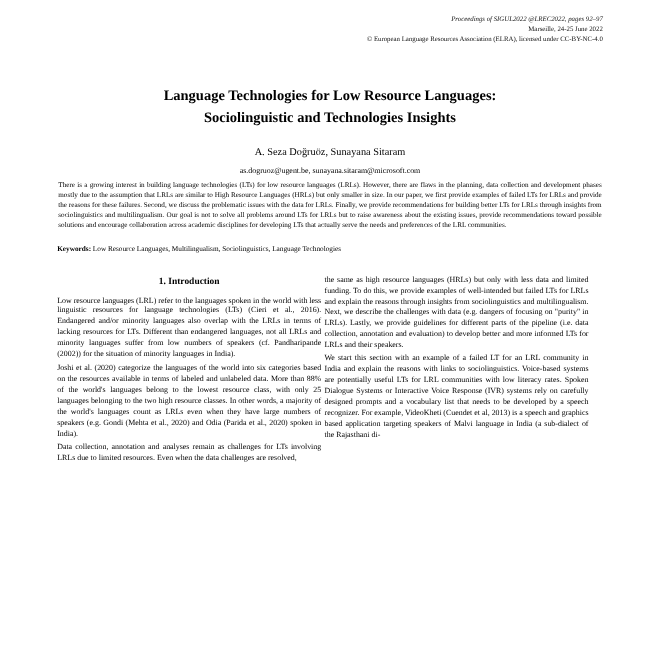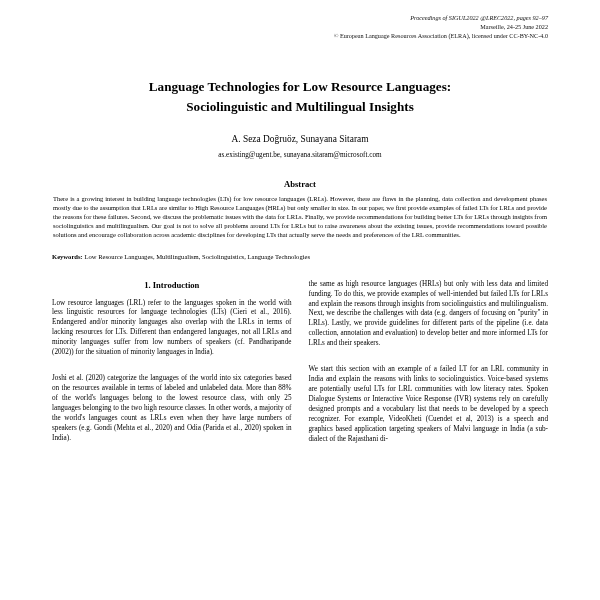--- a/index.html
+++ b/index.html
@@ -70,21 +70,21 @@
   .keywords {
     font-size: 6.6px;
     margin-top: 13px;
     text-align: justify;
   }
   .keywords b {
     font-weight: bold;
   }
   .columns {
     display: flex;
-    gap: 17px;
+    gap: 3px;
     margin-top: 20px;
   }
   .col {
     width: 240px;
     font-size: 7.2px;
     line-height: 1.38;
     text-align: justify;
   }
   .sec-head {
     font-size: 8.6px;
@@ -93,60 +93,60 @@
     margin: 0 0 7px 0;
   }
   .sec-head.spaced {
     margin-top: 11px;
   }
   .para {
     margin: 0 0 2px 0;
     text-indent: 0;
   }
   .para + .para {
-    margin-top: 16px;
+    margin-top: 2px;
   }
 </style>
 </head>
 <body>
 
 <div class="page">
 
   <div class="header-block">
     <div class="italic">Proceedings of SIGUL2022 @LREC2022, pages 92–97</div>
     <div>Marseille, 24-25 June 2022</div>
     <div>© European Language Resources Association (ELRA), licensed under CC-BY-NC-4.0</div>
   </div>
 
   <div class="title">
     <div>Language Technologies for Low Resource Languages:</div>
-    <div>Sociolinguistic and Multilingual Insights</div>
+    <div>Sociolinguistic and Technologies Insights</div>
   </div>
 
   <div class="authors">A. Seza Doğruöz, Sunayana Sitaram</div>
 
 
-  <div class="emails">as.existing@ugent.be, sunayana.sitaram@microsoft.com</div>
+  <div class="emails">as.dogruoz@ugent.be, sunayana.sitaram@microsoft.com</div>
 
-  <div class="abstract-head">Abstract</div>
   <div class="abstract-body">There is a growing interest in building language technologies (LTs) for low resource languages (LRLs). However, there are flaws in the planning, data collection and development phases mostly due to the assumption that LRLs are similar to High Resource Languages (HRLs) but only smaller in size. In our paper, we first provide examples of failed LTs for LRLs and provide the reasons for these failures. Second, we discuss the problematic issues with the data for LRLs. Finally, we provide recommendations for building better LTs for LRLs through insights from sociolinguistics and multilingualism. Our goal is not to solve all problems around LTs for LRLs but to raise awareness about the existing issues, provide recommendations toward possible solutions and encourage collaboration across academic disciplines for developing LTs that actually serve the needs and preferences of the LRL communities.</div>
 
   <div class="keywords">
     <b>Keywords:</b><span> Low Resource Languages, Multilingualism, Sociolinguistics, Language Technologies</span>
   </div>
 
   <div class="columns">
 
     <div class="col">
       <div class="sec-head">
         <span>1.</span>
         <span>Introduction</span>
       </div>
       <p class="para">Low resource languages (LRL) refer to the languages spoken in the world with less linguistic resources for language technologies (LTs) (Cieri et al., 2016). Endangered and/or minority languages also overlap with the LRLs in terms of lacking resources for LTs. Different than endangered languages, not all LRLs and minority languages suffer from low numbers of speakers (cf. Pandharipande (2002)) for the situation of minority languages in India).</p>
       <p class="para">Joshi et al. (2020) categorize the languages of the world into six categories based on the resources available in terms of labeled and unlabeled data. More than 88% of the world's languages belong to the lowest resource class, with only 25 languages belonging to the two high resource classes. In other words, a majority of the world's languages count as LRLs even when they have large numbers of speakers (e.g. Gondi (Mehta et al., 2020) and Odia (Parida et al., 2020) spoken in India).</p>
+      <p class="para">Data collection, annotation and analyses remain as challenges for LTs involving LRLs due to limited resources. Even when the data challenges are resolved,</p>
     </div>
 
     <div class="col">
       <p class="para">the same as high resource languages (HRLs) but only with less data and limited funding. To do this, we provide examples of well-intended but failed LTs for LRLs and explain the reasons through insights from sociolinguistics and multilingualism. Next, we describe the challenges with data (e.g. dangers of focusing on "purity" in LRLs). Lastly, we provide guidelines for different parts of the pipeline (i.e. data collection, annotation and evaluation) to develop better and more informed LTs for LRLs and their speakers.</p>
       <p class="para">We start this section with an example of a failed LT for an LRL community in India and explain the reasons with links to sociolinguistics. Voice-based systems are potentially useful LTs for LRL communities with low literacy rates. Spoken Dialogue Systems or Interactive Voice Response (IVR) systems rely on carefully designed prompts and a vocabulary list that needs to be developed by a speech recognizer. For example, VideoKheti (Cuendet et al, 2013) is a speech and graphics based application targeting speakers of Malvi language in India (a sub-dialect of the Rajasthani di-</p>
     </div>
 
   </div>
 </div>
 

